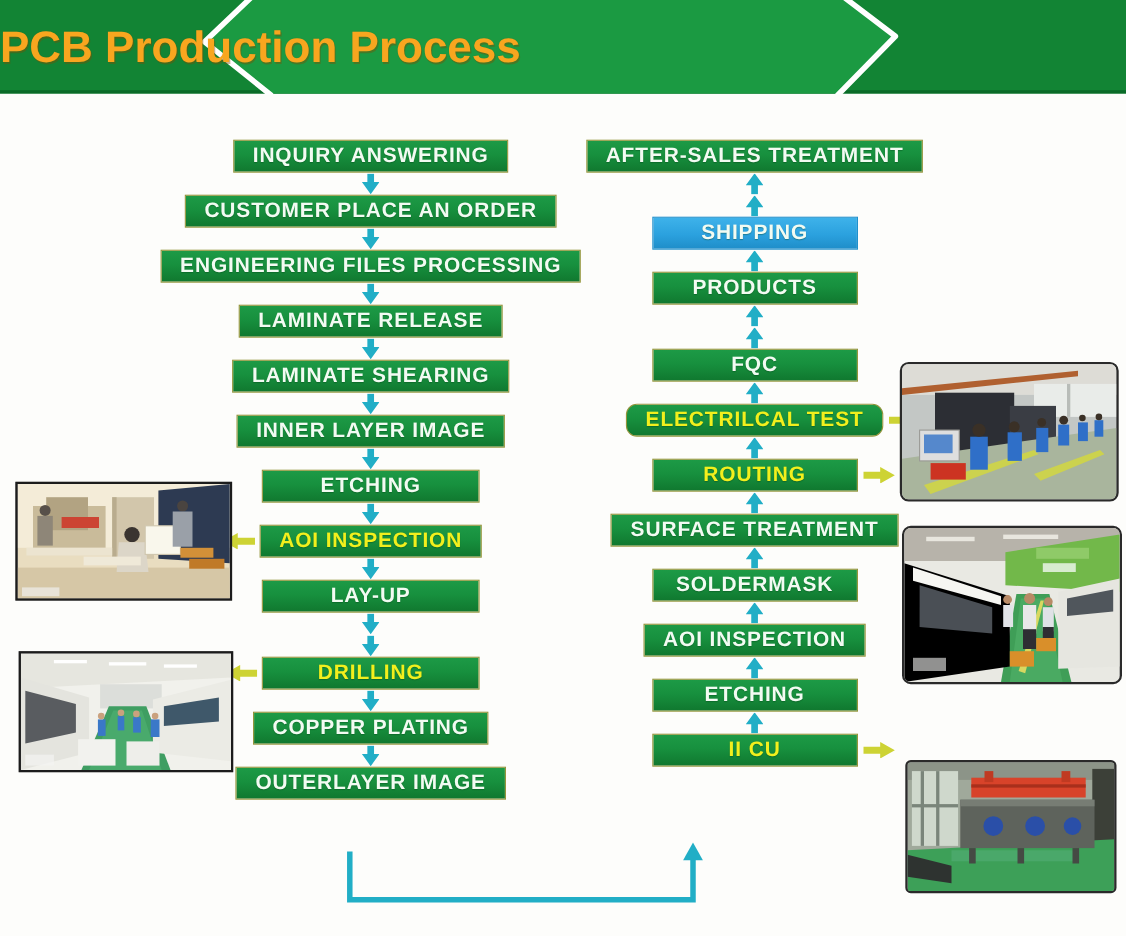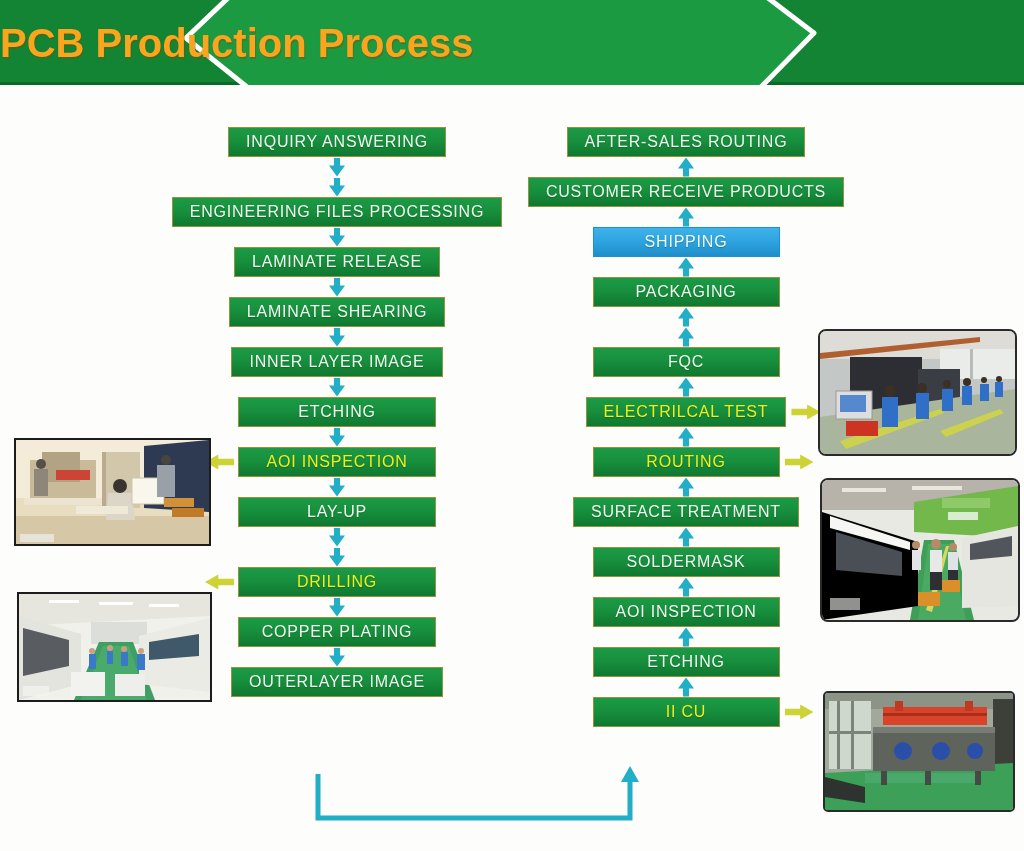--- a/index.html
+++ b/index.html
@@ -15,21 +15,21 @@
     text-shadow:1px 2px 0 rgba(130,75,0,.4), 0 0 1px rgba(130,75,0,.3);}
 
   
   .flow-col{position:absolute;top:127px;width:400px;display:flex;flex-direction:column;align-items:center;}
   #left-col{left:137px;}
   #right-col{left:486px;}
   .step-row{position:relative;height:30px;display:flex;align-items:center;justify-content:center;}
   .pbox{box-sizing:border-box;height:30px;padding:0 17px;display:flex;align-items:center;justify-content:center;
     background:linear-gradient(180deg,#1d9a46 0%,var(--box-green,#17903E) 45%,#10782f 100%);
     border:1px solid var(--box-border,#93953B);
-    color:var(--box-text-white,#F2FBF2);font-size:16px;font-weight:normal;letter-spacing:0.8px;
+    color:var(--box-text-white,#F2FBF2);font-size:19px;font-weight:bold;letter-spacing:0.8px;
     white-space:nowrap;text-shadow:0 1px 1px rgba(0,60,20,.35);}
   #left-col .pbox{min-width:198px;}
   #right-col .pbox{min-width:187px;}
   .pbox.yellow-text{color:var(--box-text-yellow,#F2EF1D);}
   .pbox.blue{background:linear-gradient(180deg,#3eb2ea 0%,var(--shipping-blue,#2BA1DE) 55%,#1f8ec9 100%);
     border:1px solid #2090cc;}
   .gap{height:20px;display:flex;align-items:center;justify-content:center;}
   .tarrow{width:16px;height:19px;background:var(--flow-arrow-teal,#21AEC6);}
   .tarrow.down{clip-path:polygon(31% 0%,69% 0%,69% 42%,100% 42%,50% 100%,0% 42%,31% 42%);}
   .tarrow.up{clip-path:polygon(50% 0%,100% 58%,69% 58%,69% 100%,31% 100%,31% 58%,0% 58%);}
@@ -70,20 +70,23 @@
     <div id="banner-title">PCB Production Process</div>
   </div>
 
   <div id="left-col" class="flow-col">
       <div class="step-row">
         <div class="pbox">INQUIRY ANSWERING</div>
       </div>
       <div class="gap">
         <div class="tarrow down"></div>
       </div>
+      <div class="step-row">
+        <div class="pbox">CUSTOMER PLACE AN ORDER</div>
+      </div>
       <div class="gap">
         <div class="tarrow down"></div>
       </div>
       <div class="step-row">
         <div class="pbox">ENGINEERING FILES PROCESSING</div>
       </div>
       <div class="gap">
         <div class="tarrow down"></div>
       </div>
       <div class="step-row">
@@ -136,54 +139,51 @@
       </div>
       <div class="gap">
         <div class="tarrow down"></div>
       </div>
       <div class="step-row">
         <div class="pbox">OUTERLAYER IMAGE</div>
       </div>
     </div>
   <div id="right-col" class="flow-col">
       <div class="step-row">
-        <div class="pbox">AFTER-SALES ROUTING</div>
-      </div>
-      <div class="gap">
-        <div class="tarrow up"></div>
-      </div>
-      <div class="step-row">
-        <div class="pbox">CUSTOMER RECEIVE PRODUCTS</div>
+        <div class="pbox">AFTER-SALES TREATMENT</div>
+      </div>
+      <div class="gap">
+        <div class="tarrow up"></div>
       </div>
       <div class="gap">
         <div class="tarrow up"></div>
       </div>
       <div class="step-row">
         <div class="pbox blue">SHIPPING</div>
       </div>
       <div class="gap">
         <div class="tarrow up"></div>
       </div>
       <div class="step-row">
-        <div class="pbox">PACKAGING</div>
+        <div class="pbox">PRODUCTS</div>
       </div>
       <div class="gap">
         <div class="tarrow up"></div>
       </div>
       <div class="gap">
         <div class="tarrow up"></div>
       </div>
       <div class="step-row">
         <div class="pbox">FQC</div>
       </div>
       <div class="gap">
         <div class="tarrow up"></div>
       </div>
       <div class="step-row">
-        <div class="pbox yellow-text" style="position: relative;">ELECTRILCAL TEST<div class="yarrow right"></div></div>
+        <div class="pbox yellow-text" style="position: relative; border-radius: 10px;">ELECTRILCAL TEST<div class="yarrow right"></div></div>
       </div>
       <div class="gap">
         <div class="tarrow up"></div>
       </div>
       <div class="step-row">
         <div class="pbox yellow-text" style="position: relative;">ROUTING<div class="yarrow right"></div></div>
       </div>
       <div class="gap">
         <div class="tarrow up"></div>
       </div>

